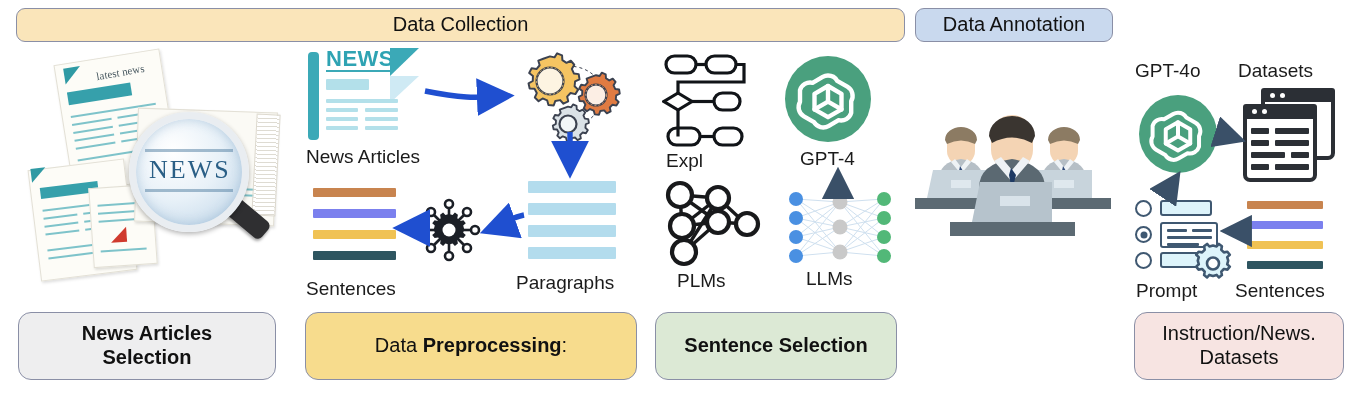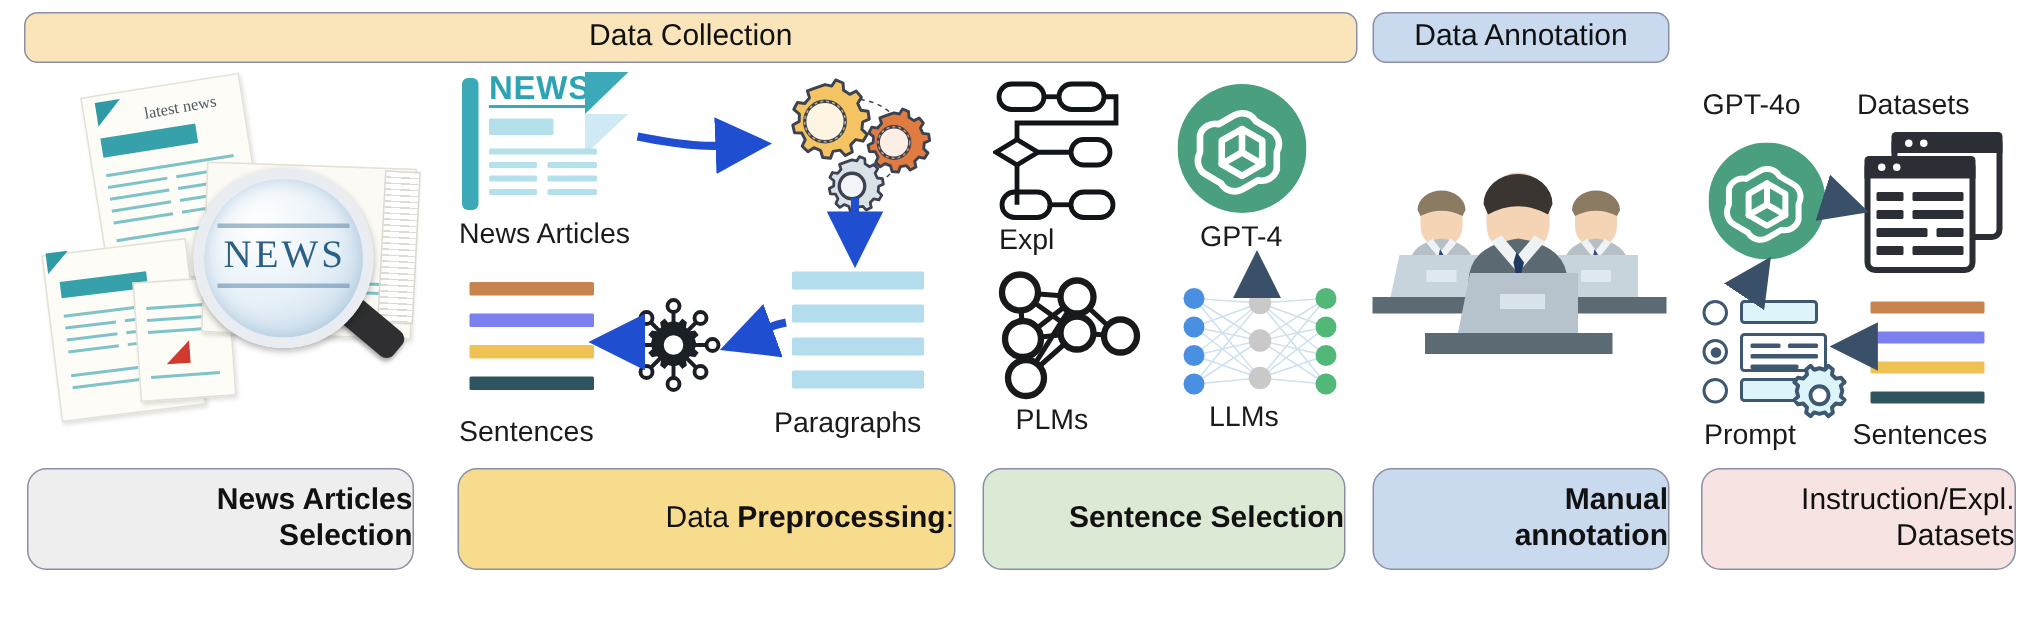--- a/index.html
+++ b/index.html
@@ -7,21 +7,21 @@
 
   .stage{position:absolute;left:0;top:0;width:1360px;height:412px;}
 
   
   .bar{
     position:absolute;
     box-sizing:border-box;
     border:1.6px solid #8a8fa6;
     border-radius:9px;
     display:flex;align-items:center;justify-content:center;
-    text-align:right;
+    text-align:center;
     color:#111111;
     line-height:1.18;
   }
   .topbar{height:34px;font-size:20px;}
   .botpanel{height:68px;font-size:20px;border-radius:13px;border-width:1.8px;}
   .botpanel .lines{display:block;width:100%;}
   .botpanel .l1,.botpanel .l2{display:block;}
 
   .b  {font-weight:bold;}
 
@@ -106,30 +106,24 @@
       <span class="l1"><span>Data </span><span class="b">Preprocessing</span><span>:</span></span>
     </span>
   </div>
 
   <div class="bar botpanel" style="left:655px;top:312px;width:242px;background:#dce9d5;">
     <span class="lines">
       <span class="l1 b">Sentence Selection</span>
     </span>
   </div>
 
-  <div class="bar botpanel" style="left:915px;top:312px;width:198px;background:#c9d9ee;">
-    <span class="lines">
-      <span class="l1 b">Manual</span>
-      <span class="l2 b">annotation</span>
-    </span>
-  </div>
 
   <div class="bar botpanel" style="left:1134px;top:312px;width:210px;background:#f7e4e2;">
     <span class="lines">
-      <span class="l1">Instruction/Expl.</span>
+      <span class="l1">Instruction/News.</span>
       <span class="l2">Datasets</span>
     </span>
   </div>
 
   <div class="news-stack">
 
     <div class="sheet" style="left:45px;top:4px;width:105px;height:128px;transform:rotate(-9deg);">
       <div class="corner" style="left:8px;top:4px;border-left:17px solid #2f9aa4;border-bottom:16px solid transparent;"></div>
       <div class="hl" style="left:8px;top:28px;width:64px;height:13px;"></div>
       <div class="tl" style="left:8px;top:52px;width:86px;"></div>

